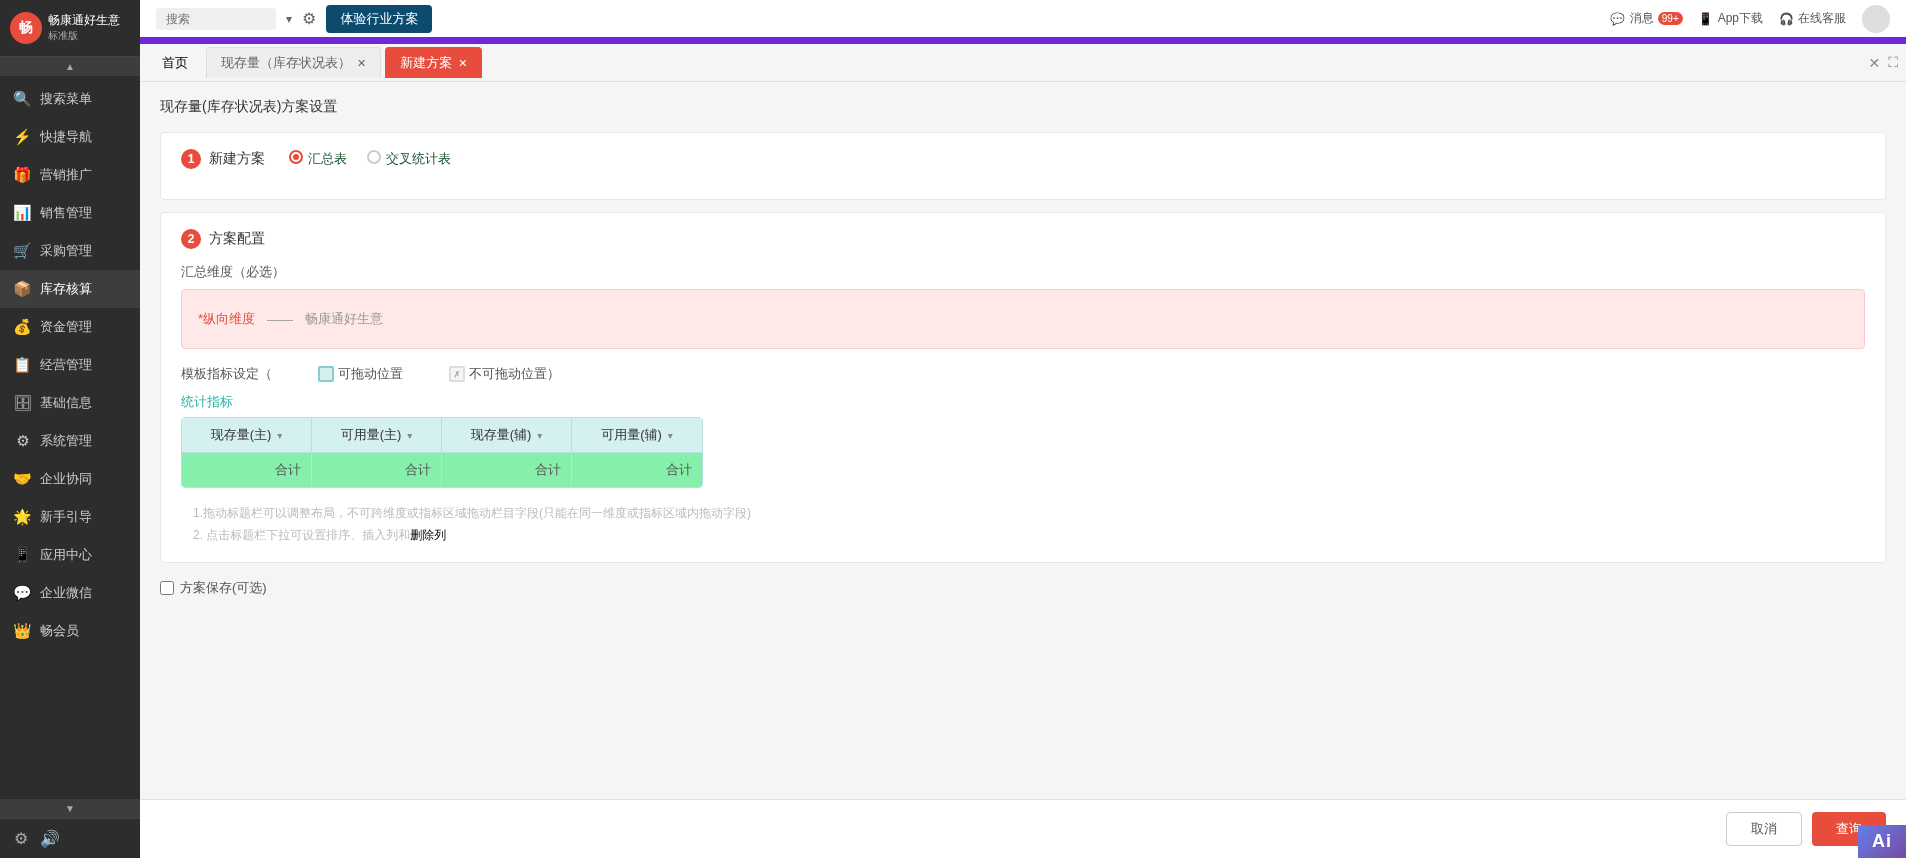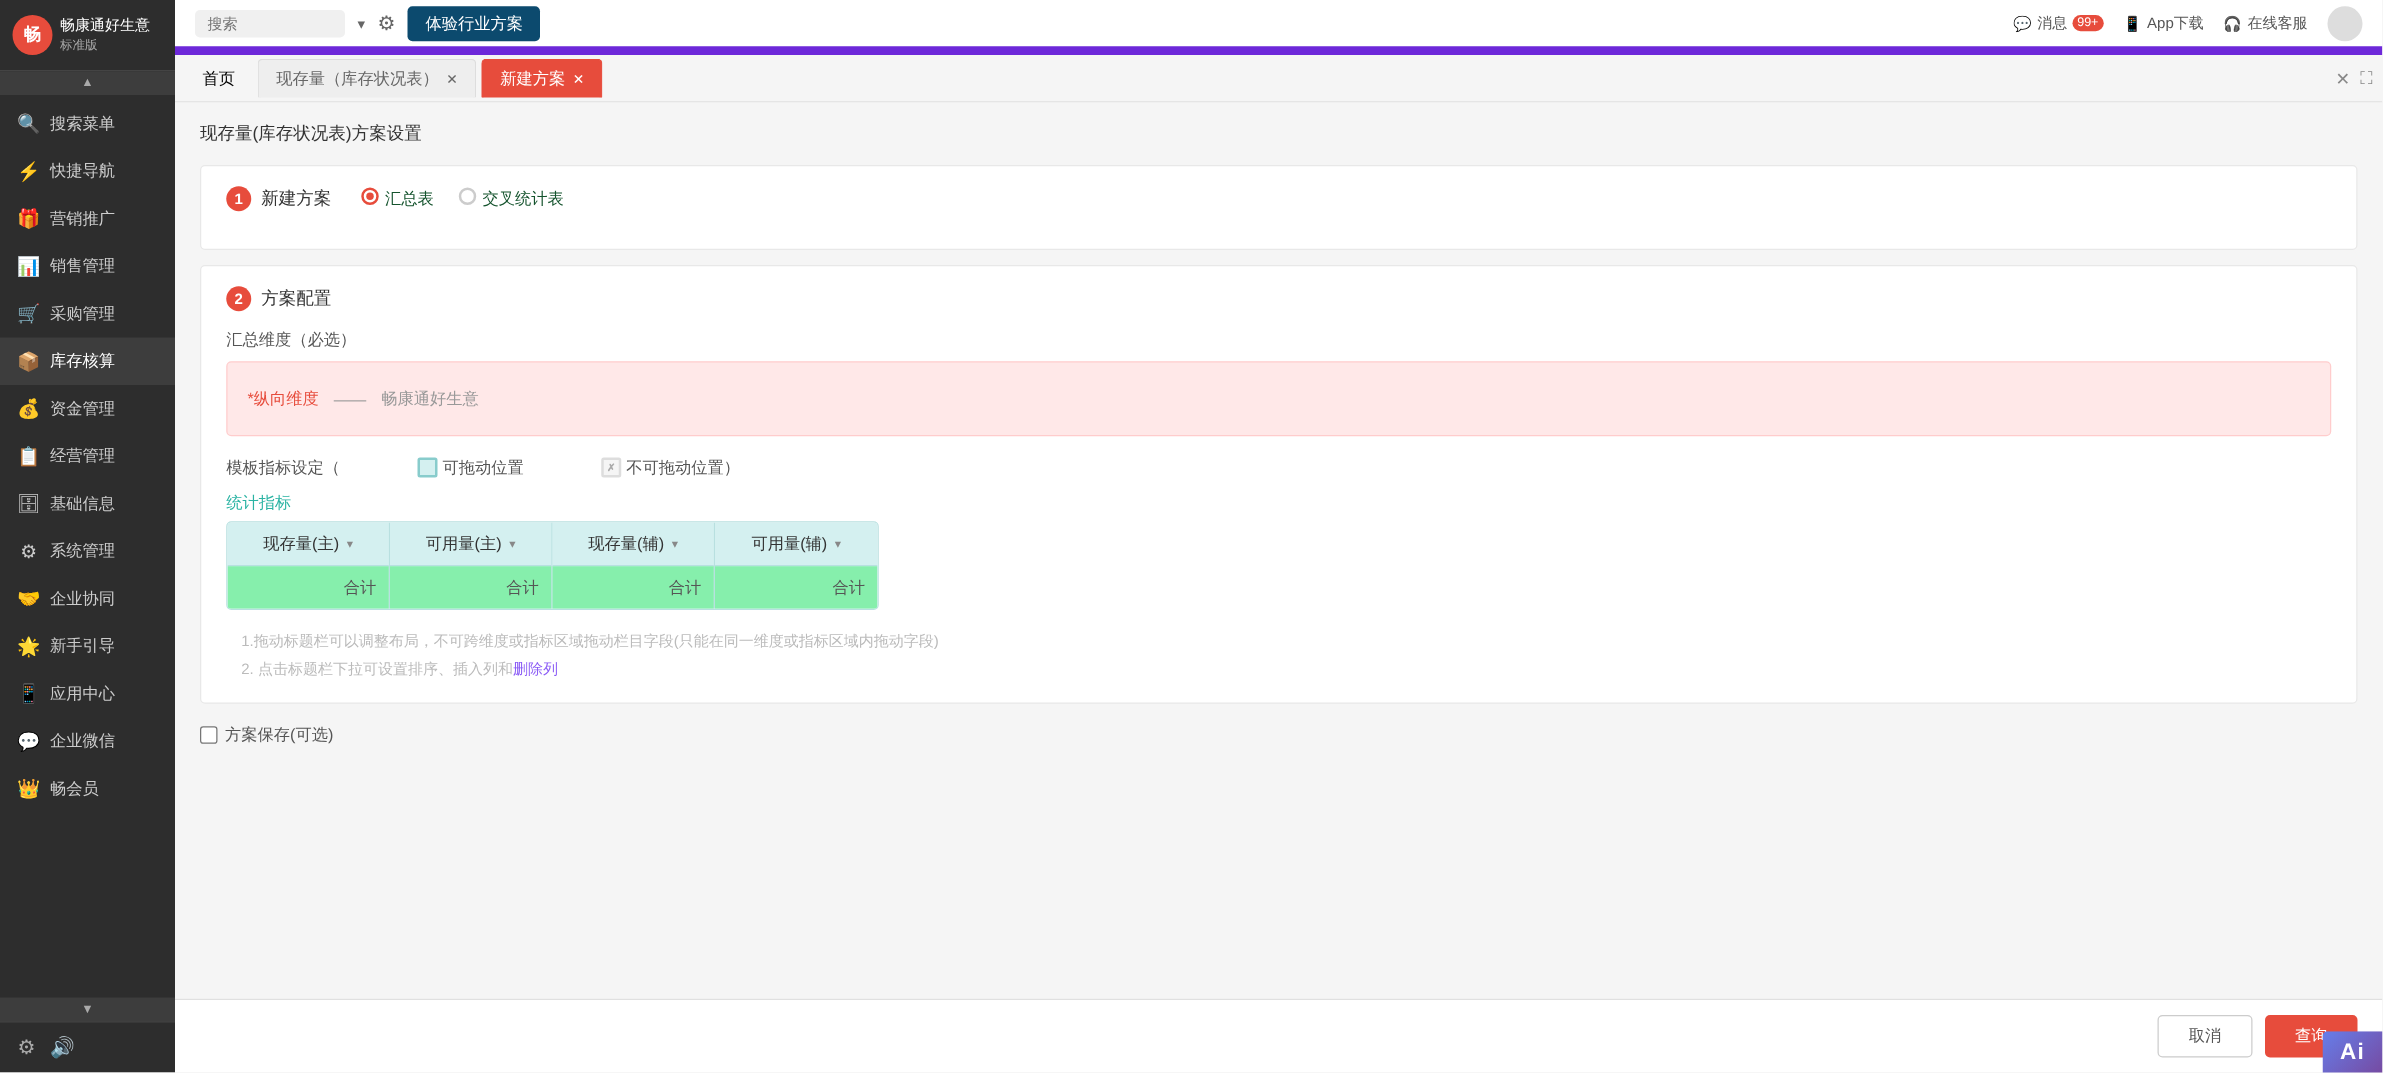--- a/index.html
+++ b/index.html
@@ -223,21 +223,21 @@
       padding: 20px 16px;
       display: flex;
       align-items: center;
       gap: 12px;
     }
     .dim-box-label { color: #e74c3c; font-size: 13px; }
     .dim-box-line { color: #999; font-size: 13px; }
     .dim-box-placeholder { color: #999; font-size: 13px; }
 
     
-    .indicator-label { font-size: 13px; color: #555; margin-bottom: 10px; display: flex; align-items: center; gap: 20px; }
+    .indicator-label { font-size: 13px; color: #555; margin-bottom: 10px; display: flex; align-items: center; gap: 4px; }
     .legend-item { display: flex; align-items: center; gap: 4px; margin-left: 42px; }
 
     
     .stat-table {
       border: 1px solid #b8e0e0;
       border-radius: 4px;
       overflow: hidden;
       display: inline-block;
       min-width: 500px;
     }
@@ -268,21 +268,21 @@
       font-size: 13px;
       color: #555;
       background: #86efac;
     }
     .chevron-down { font-size: 10px; color: #888; }
 
     
     .tips-section { margin-top: 12px; }
     .tips-title { font-size: 12px; color: #bbb; margin-bottom: 4px; }
     .tips-item { font-size: 12px; color: #bbb; line-height: 1.8; }
-    .tips-item em { color: #8b5cf6; font-style: normal; }
+    .tips-item em { color: #000000; font-style: normal; }
 
     
     .save-section {
       display: flex;
       align-items: center;
       gap: 6px;
       margin-top: 16px;
     }
     .save-checkbox {
       width: 14px;

